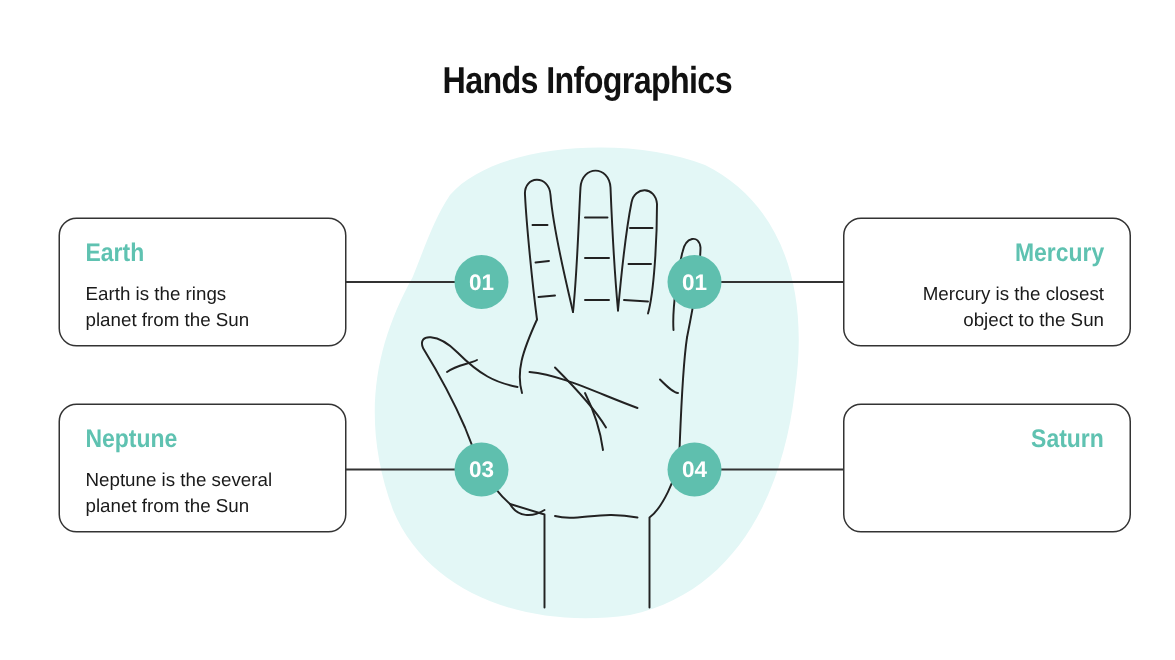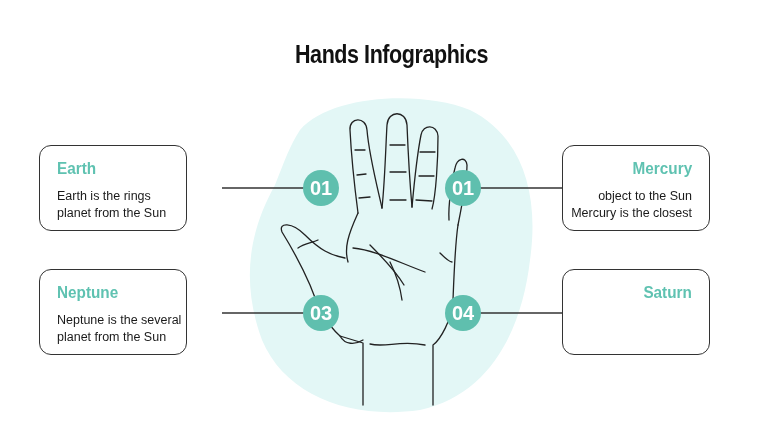--- a/index.html
+++ b/index.html
@@ -7,38 +7,38 @@
     width: 783px; height: 440px; background: #ffffff; position: relative; overflow: hidden;
     font-family: "Liberation Sans", "DejaVu Sans", sans-serif;
   }
   .title {
     position: absolute; left: 0; top: 40px; width: 783px; text-align: center;
     font-size: 25px; font-weight: bold; color: #111111; letter-spacing: -0.5px;
     transform: scaleX(0.86);
   }
   .art { position: absolute; left: 0; top: 0; width: 783px; height: 440px; }
   .card {
-    position: absolute; width: 148px; height: 86px; box-sizing: border-box;
+    position: absolute; width: 192px; height: 86px; box-sizing: border-box;
     border: 1.3px solid #333; border-radius: 12px; background: #fff;
   }
   .card .head {
     position: absolute; top: 13px; font-size: 17px; font-weight: bold; color: #5fc2b1;
     transform: scaleX(0.9);
   }
   .card .desc {
     position: absolute; top: 42px; font-size: 12.5px; line-height: 17px; color: #1a1a1a;
     width: 160px;
   }
   .card.left .head { left: 17px; transform-origin: left center; }
   .card.left .desc { left: 17px; text-align: left; }
   .card.right .head { right: 17px; transform-origin: right center; }
   .card.right .desc { right: 17px; text-align: right; }
   .badge {
     position: absolute; width: 36px; height: 36px; border-radius: 50%;
-    background: #5fbfae; color: #fff; font-weight: bold; font-size: 20px;
+    background: #5fbfae; color: #fff; font-weight: bold; font-size: 15px;
     display: flex; align-items: center; justify-content: center;
   }
 </style>
 </head>
 <body>
 
 <div class="title">Hands Infographics</div>
 
 <svg class="art" viewBox="0 0 783 440" xmlns="http://www.w3.org/2000/svg">
 
@@ -91,22 +91,22 @@
   <div class="head">Earth</div>
   <div class="desc">
     <div>Earth is the rings</div>
     <div>planet from the Sun</div>
   </div>
 </div>
 
 <div class="card right" style="left:562px; top:145px;">
   <div class="head">Mercury</div>
   <div class="desc">
+    <div>Mercury is the closest</div>
     <div>object to the Sun</div>
-    <div>Mercury is the closest</div>
   </div>
 </div>
 
 <div class="card left" style="left:39px; top:269px;">
   <div class="head">Neptune</div>
   <div class="desc">
     <div>Neptune is the several</div>
     <div>planet from the Sun</div>
   </div>
 </div>

